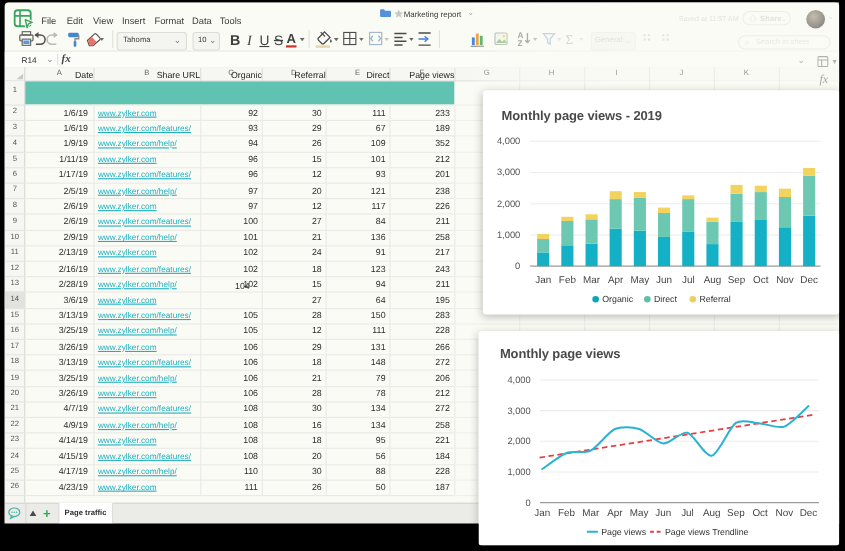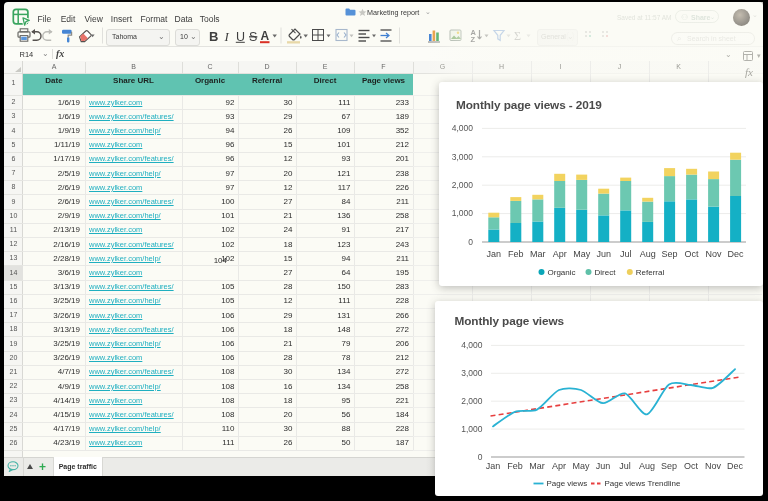--- a/index.html
+++ b/index.html
@@ -2,21 +2,21 @@
 <html><head><meta charset="utf-8"><style>
 *{margin:0;padding:0;box-sizing:border-box}
 html,body{width:768px;height:501px;background:#000;overflow:hidden}
 body{font-family:"Liberation Sans",sans-serif;position:relative}
 .a{position:absolute}
 #app{left:3.5px;top:2px;width:759px;height:474px;background:#fbfbf5;border-radius:4px 4px 0 0}
 .panel{background:#fff;border-radius:3px;box-shadow:0 2px 8px rgba(50,50,50,.3);z-index:40}
 .mi{font-size:8.5px;color:#3b3b3b;top:14px}
 .colL{font-size:7px;color:#666;top:63px;text-align:center}
 .rowN{font-size:7px;color:#555;left:4px;width:19px;text-align:center}
-.hdt{font-size:8px;font-weight:bold;color:#1c211f;top:76px;text-align:center}
+.hdt{font-size:8px;font-weight:normal;color:#1c211f;top:64px;text-align:right}
 .dt{font-size:8px;color:#2c2c2c;text-align:right}
 .lk{font-size:7.5px;color:#1fafc0;text-decoration:underline;text-align:left}
 .nm{font-size:8px;color:#2c2c2c;text-align:right}
 .vl{width:1px;background:#e9e9e6;z-index:2}
 .hl{height:1px;background:#e9e9e6;z-index:2}
 .fvl{width:1px;background:#ededea;z-index:9}
 .fhl{height:1px;background:#efefec;z-index:9}
 </style></head><body>
 <div class="a" id="app"></div>
 <svg class="a" style="left:12px;top:8px" width="19" height="19" viewBox="0 0 19 19">

